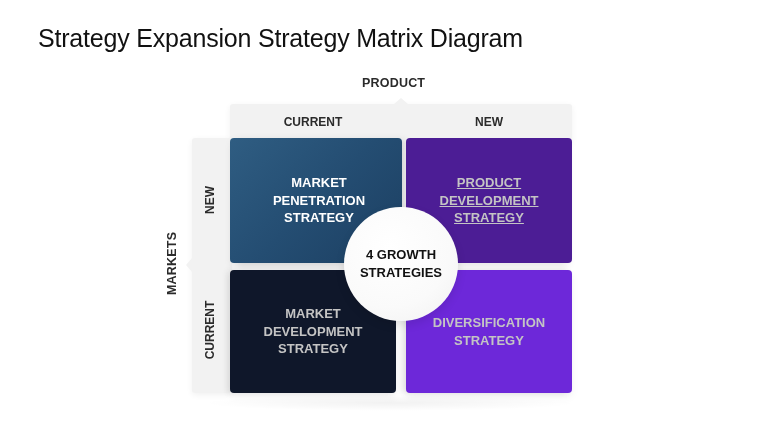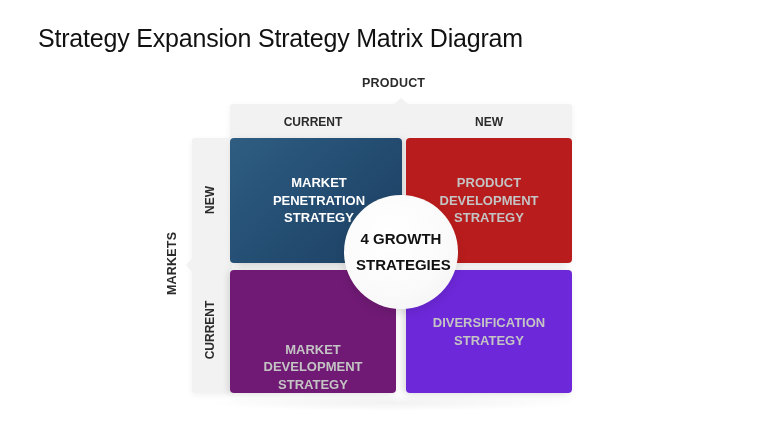--- a/index.html
+++ b/index.html
@@ -53,41 +53,41 @@
     }
     .cell-tl {
       left:230px; top:138px; width:166px; height:125px;
       background:linear-gradient(135deg, #2f5d82 0%, #244d72 50%, #1c3f62 100%);
       color:#ffffff;
       box-shadow:4px 4px 10px rgba(0,0,0,0.18);
       padding-left:6px;
     }
     .cell-tr {
       left:406px; top:138px; width:166px; height:125px;
-      background:#b91c1c; color:#c4c4c4;
+      background:#4c1d95; color:#c4c4c4;
       box-shadow:0 6px 8px -4px rgba(0,0,0,0.12);
+      text-decoration:underline;
     }
     .cell-bl {
       left:230px; top:270px; width:166px; height:123px;
-      background:#701a75; color:#c4c4c4;
+      background:#0f172a; color:#c4c4c4;
       box-shadow:-3px 0 6px rgba(0,0,0,0.08), 0 4px 8px rgba(0,0,0,0.05);
-      align-items:flex-end;
     }
     .cell-br {
       left:406px; top:270px; width:166px; height:123px;
       background:#6d28d9; color:#c4c4c4;
       box-shadow:-4px 0 6px rgba(0,0,0,0.1), 0 4px 8px rgba(0,0,0,0.05);
     }
     .cell span { display:block; width:140px; }
     .center-circle {
-      position:absolute; left:344px; top:195px; width:114px; height:114px; border-radius:50%;
+      position:absolute; left:344px; top:207px; width:114px; height:114px; border-radius:50%;
       background:radial-gradient(circle at 40% 35%, #ffffff 0%, #fafafa 60%, #f0f0f0 100%);
       box-shadow:0 4px 10px rgba(0,0,0,0.10);
       display:flex; align-items:center; justify-content:center; text-align:center;
-      font-weight:bold; font-size:15px; line-height:26px; color:#111;
+      font-weight:bold; font-size:13px; line-height:18px; color:#111;
     }
     .floor-shadow {
       position:absolute; left:200px; top:395px; width:380px; height:16px;
       background:radial-gradient(ellipse at center, rgba(0,0,0,0.05) 0%, rgba(0,0,0,0) 70%);
     }
   </style>
 </head>
 <body>
 
 <div class="title">Strategy Expansion Strategy Matrix Diagram</div>

